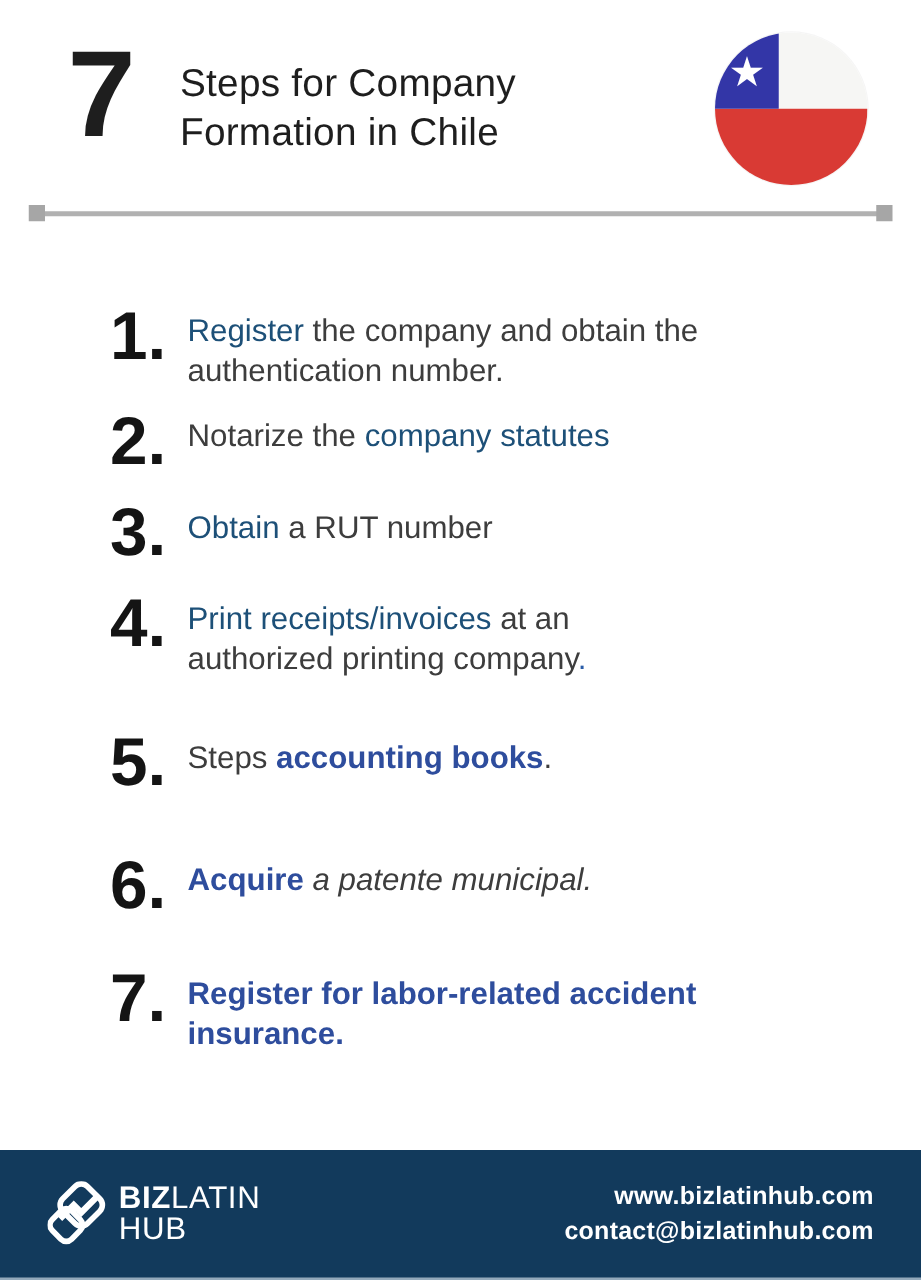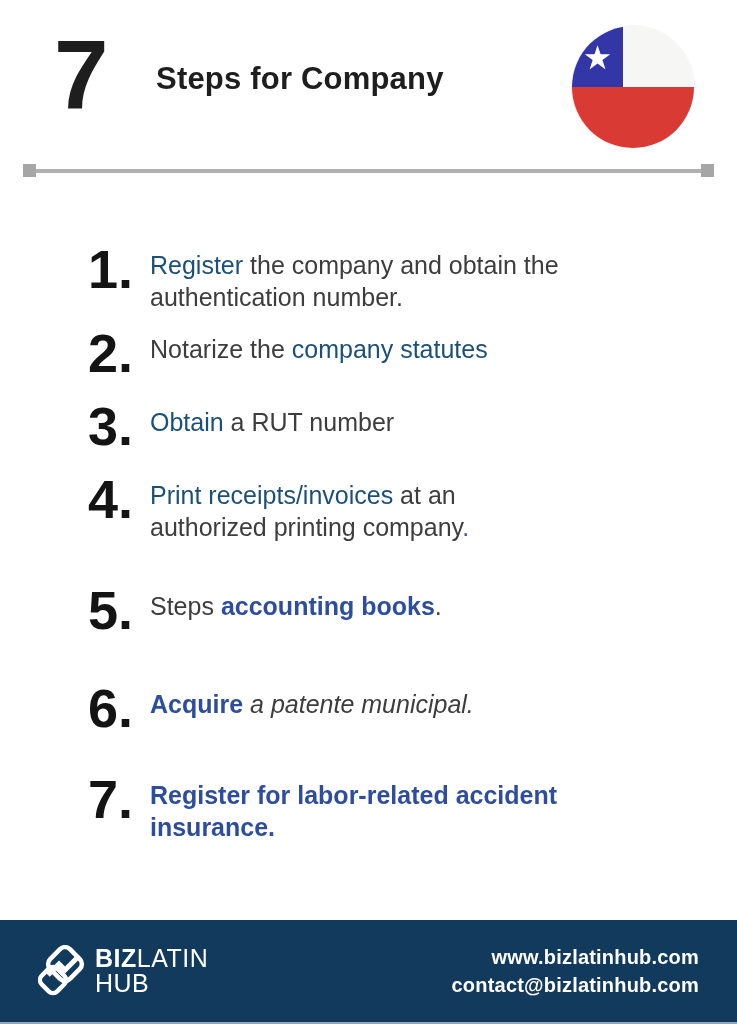--- a/index.html
+++ b/index.html
@@ -20,22 +20,22 @@
     font-family:"Liberation Sans",sans-serif;
   }
 
   
   .big-number{
     position:absolute;left:54px;top:26px;
     font-size:98px;font-weight:700;line-height:1;
     color:var(--heading-text);
   }
   .title{
-    position:absolute;left:140px;top:43px;margin:16px;
-    font-size:31px;font-weight:700;line-height:39px;
+    position:absolute;left:140px;top:43px;margin:4px;
+    font-size:31px;font-weight:400;line-height:39px;
     color:var(--heading-text);letter-spacing:.2px;
   }
   .flag{
     position:absolute;left:572px;top:26px;width:122px;height:122px;
     border-radius:50%;overflow:hidden;
     box-shadow:0 0 0 1px rgba(0,0,0,.04);
   }
   .flag-blue{
     position:absolute;left:0;top:0;width:42%;height:50%;
     background:var(--flag-blue);
@@ -97,21 +97,21 @@
     font-size:20px;font-weight:700;line-height:28px;letter-spacing:.2px;
   }
   .contact div{cursor:pointer;margin-left:16px;}
 </style>
 </head>
 <body>
 
 <div class="page">
 
   <div class="big-number">7</div>
-  <h1 class="title"><span>Steps for Company</span><br></h1>
+  <h1 class="title"><span>Steps for Company</span><br><span>Formation in Chile</span></h1>
 
   <div class="flag">
     <div class="flag-white"></div>
     <div class="flag-red"></div>
     <div class="flag-blue">
       <span class="flag-star">★</span>
     </div>
   </div>
 
   <div class="divider">

